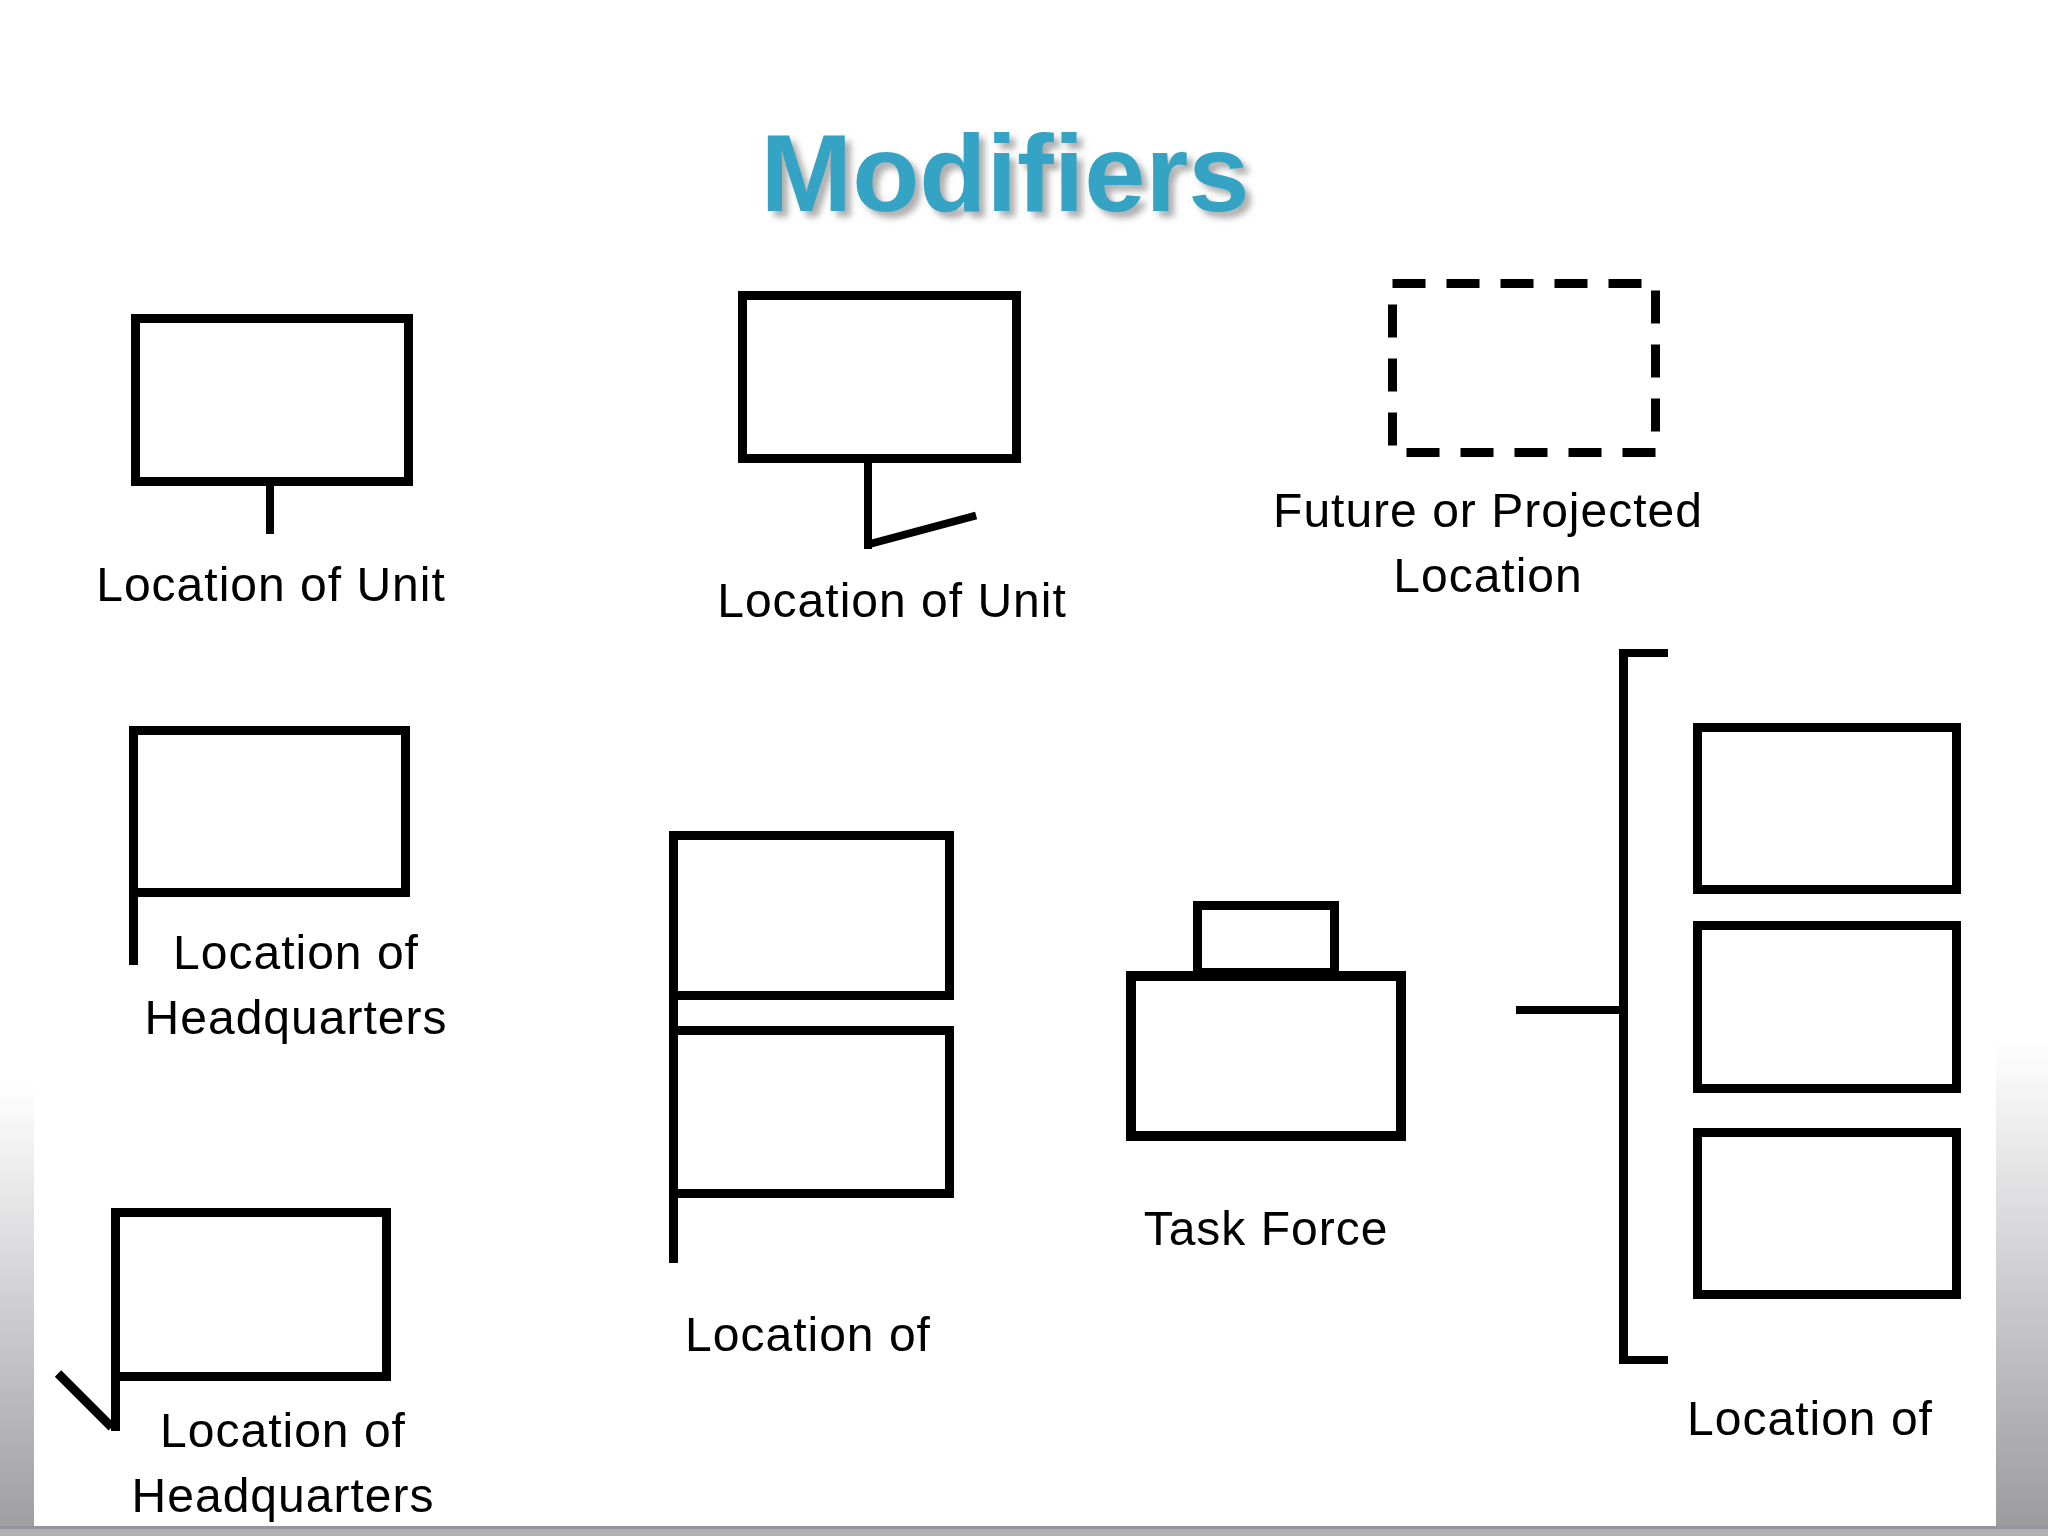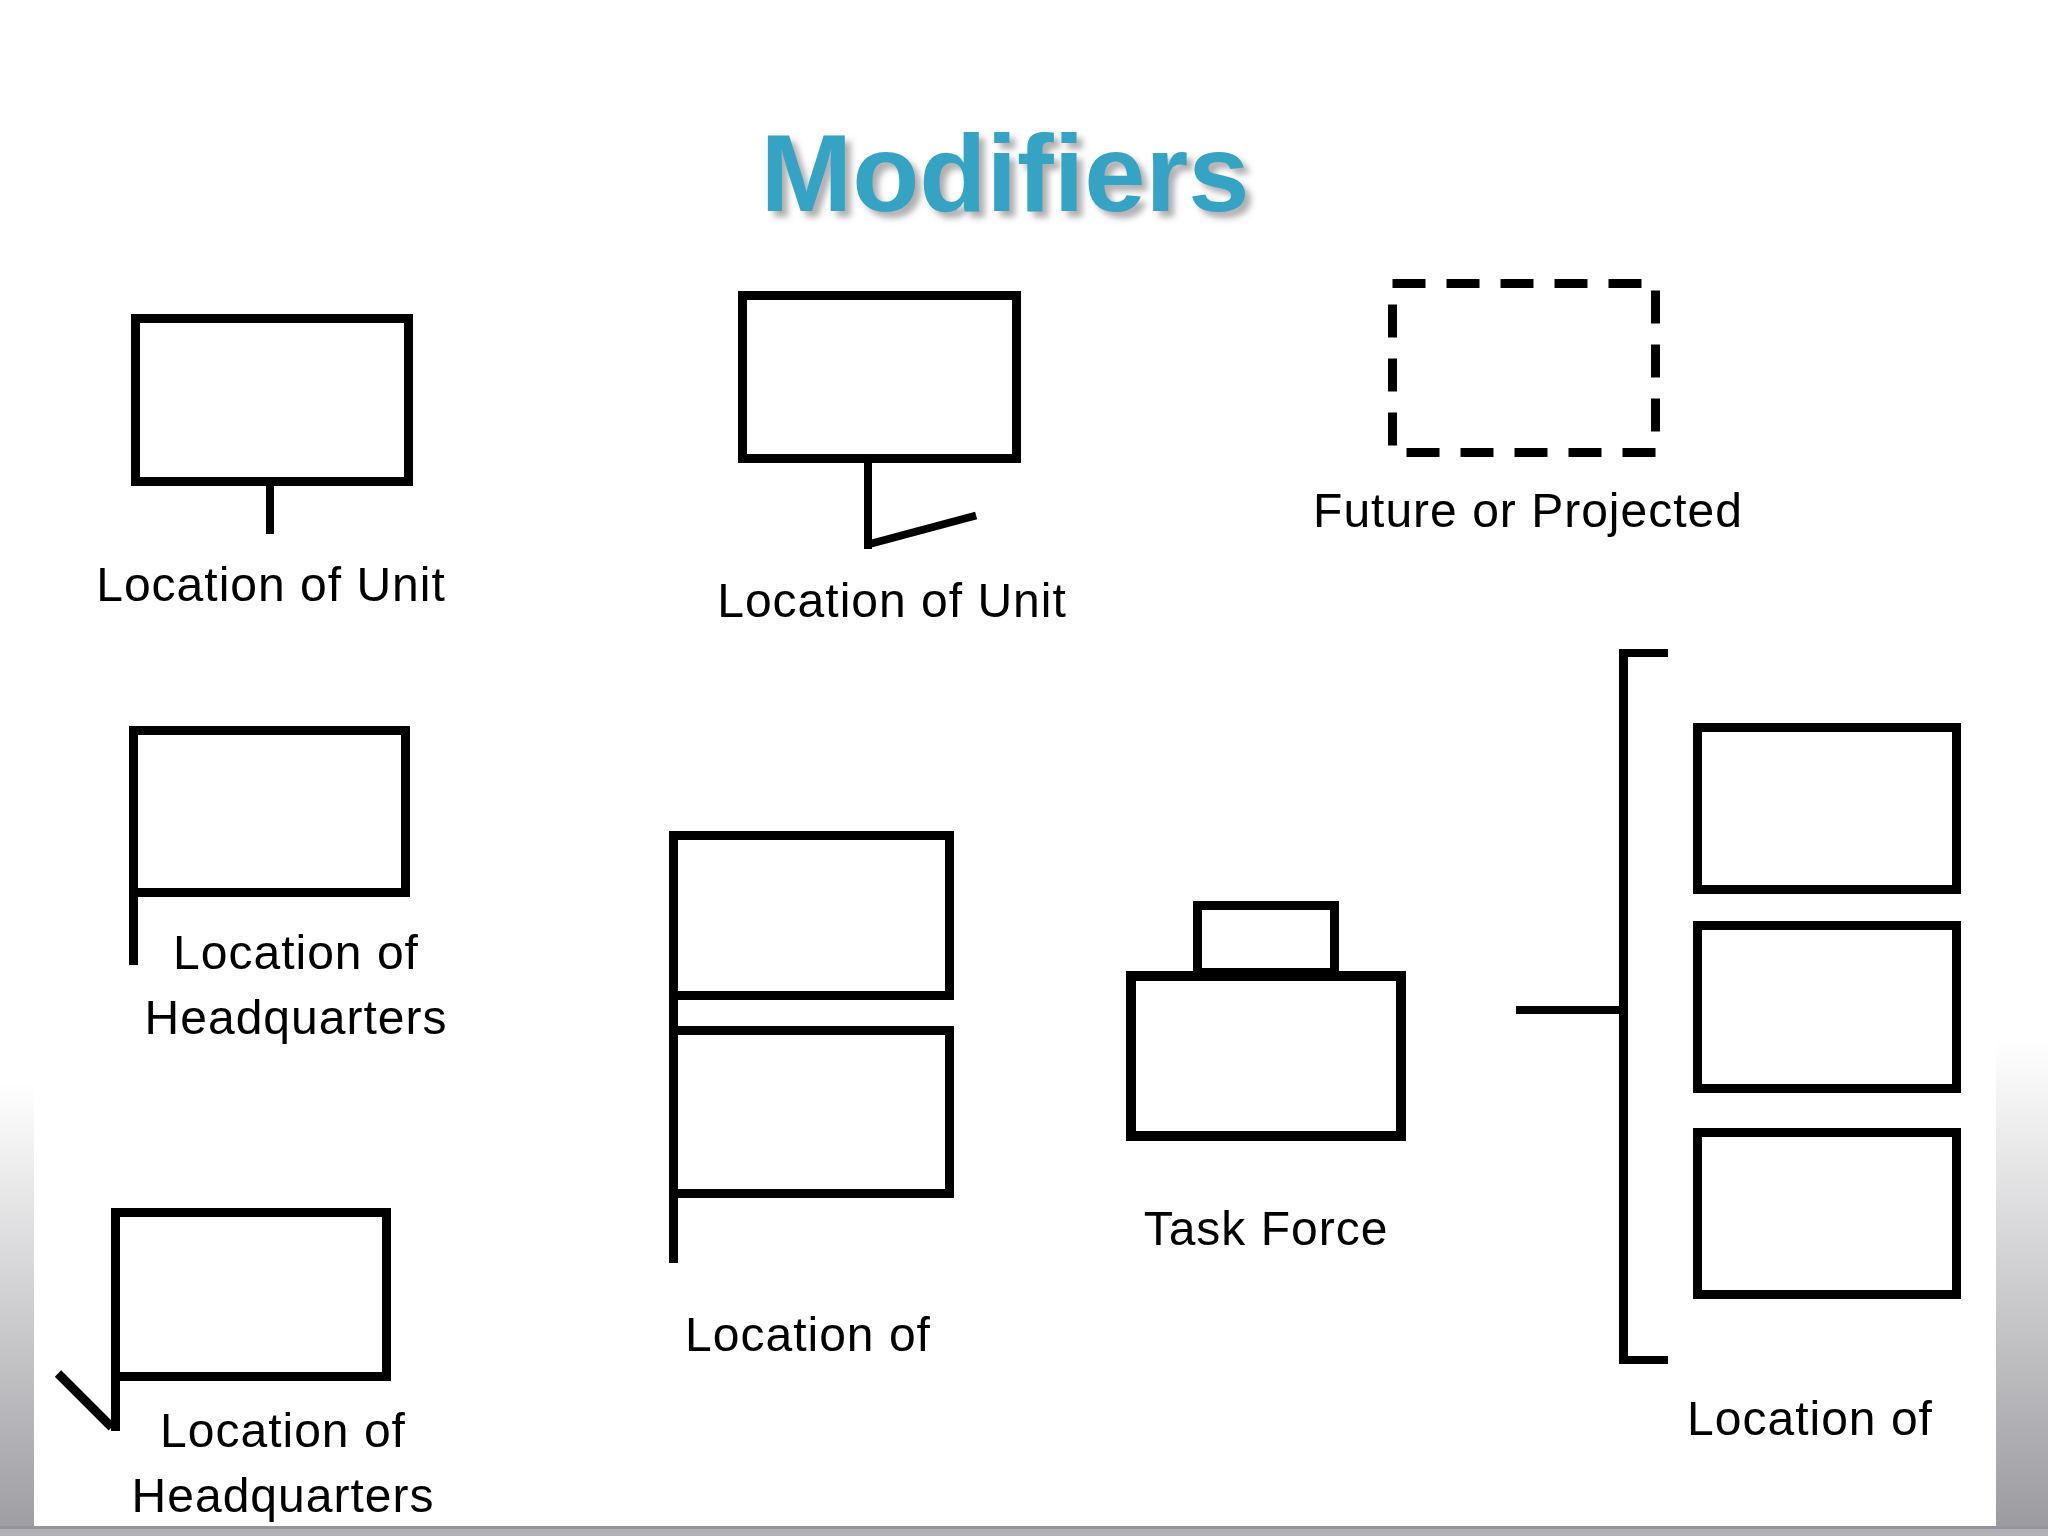--- a/index.html
+++ b/index.html
@@ -76,22 +76,23 @@
     <div class="rect" style="left:738px;top:291px;width:283px;height:172px"></div>
     <div class="vline" style="left:864px;top:461px;width:8px;height:88px"></div>
     <div class="diag" style="left:866px;top:541px;width:114px;height:8px;transform:rotate(-15deg)"></div>
     <div class="lbl" style="left:892px;top:568px">Location of Unit</div>
   </div>
 
   <div>
     <svg class="dashed-svg" style="left:1388px;top:279px" width="272" height="178">
       <rect x="4.5" y="4.5" width="263" height="169" fill="none" stroke="#000" stroke-width="9" stroke-dasharray="33 21"></rect>
     </svg>
-    <div class="lbl" style="left:1528px;top:478px">
+    <div class="lbl" style="left:1488px;top:478px">
       <span>Future or Projected</span>
+      <span>Location</span>
     </div>
   </div>
 
   <div>
     <div class="rect" style="left:129px;top:726px;width:281px;height:171px"></div>
     <div class="vline" style="left:129px;top:895px;width:9px;height:70px"></div>
     <div class="lbl" style="left:296px;top:920px">
       <span>Location of</span>
       <span>Headquarters</span>
     </div>

